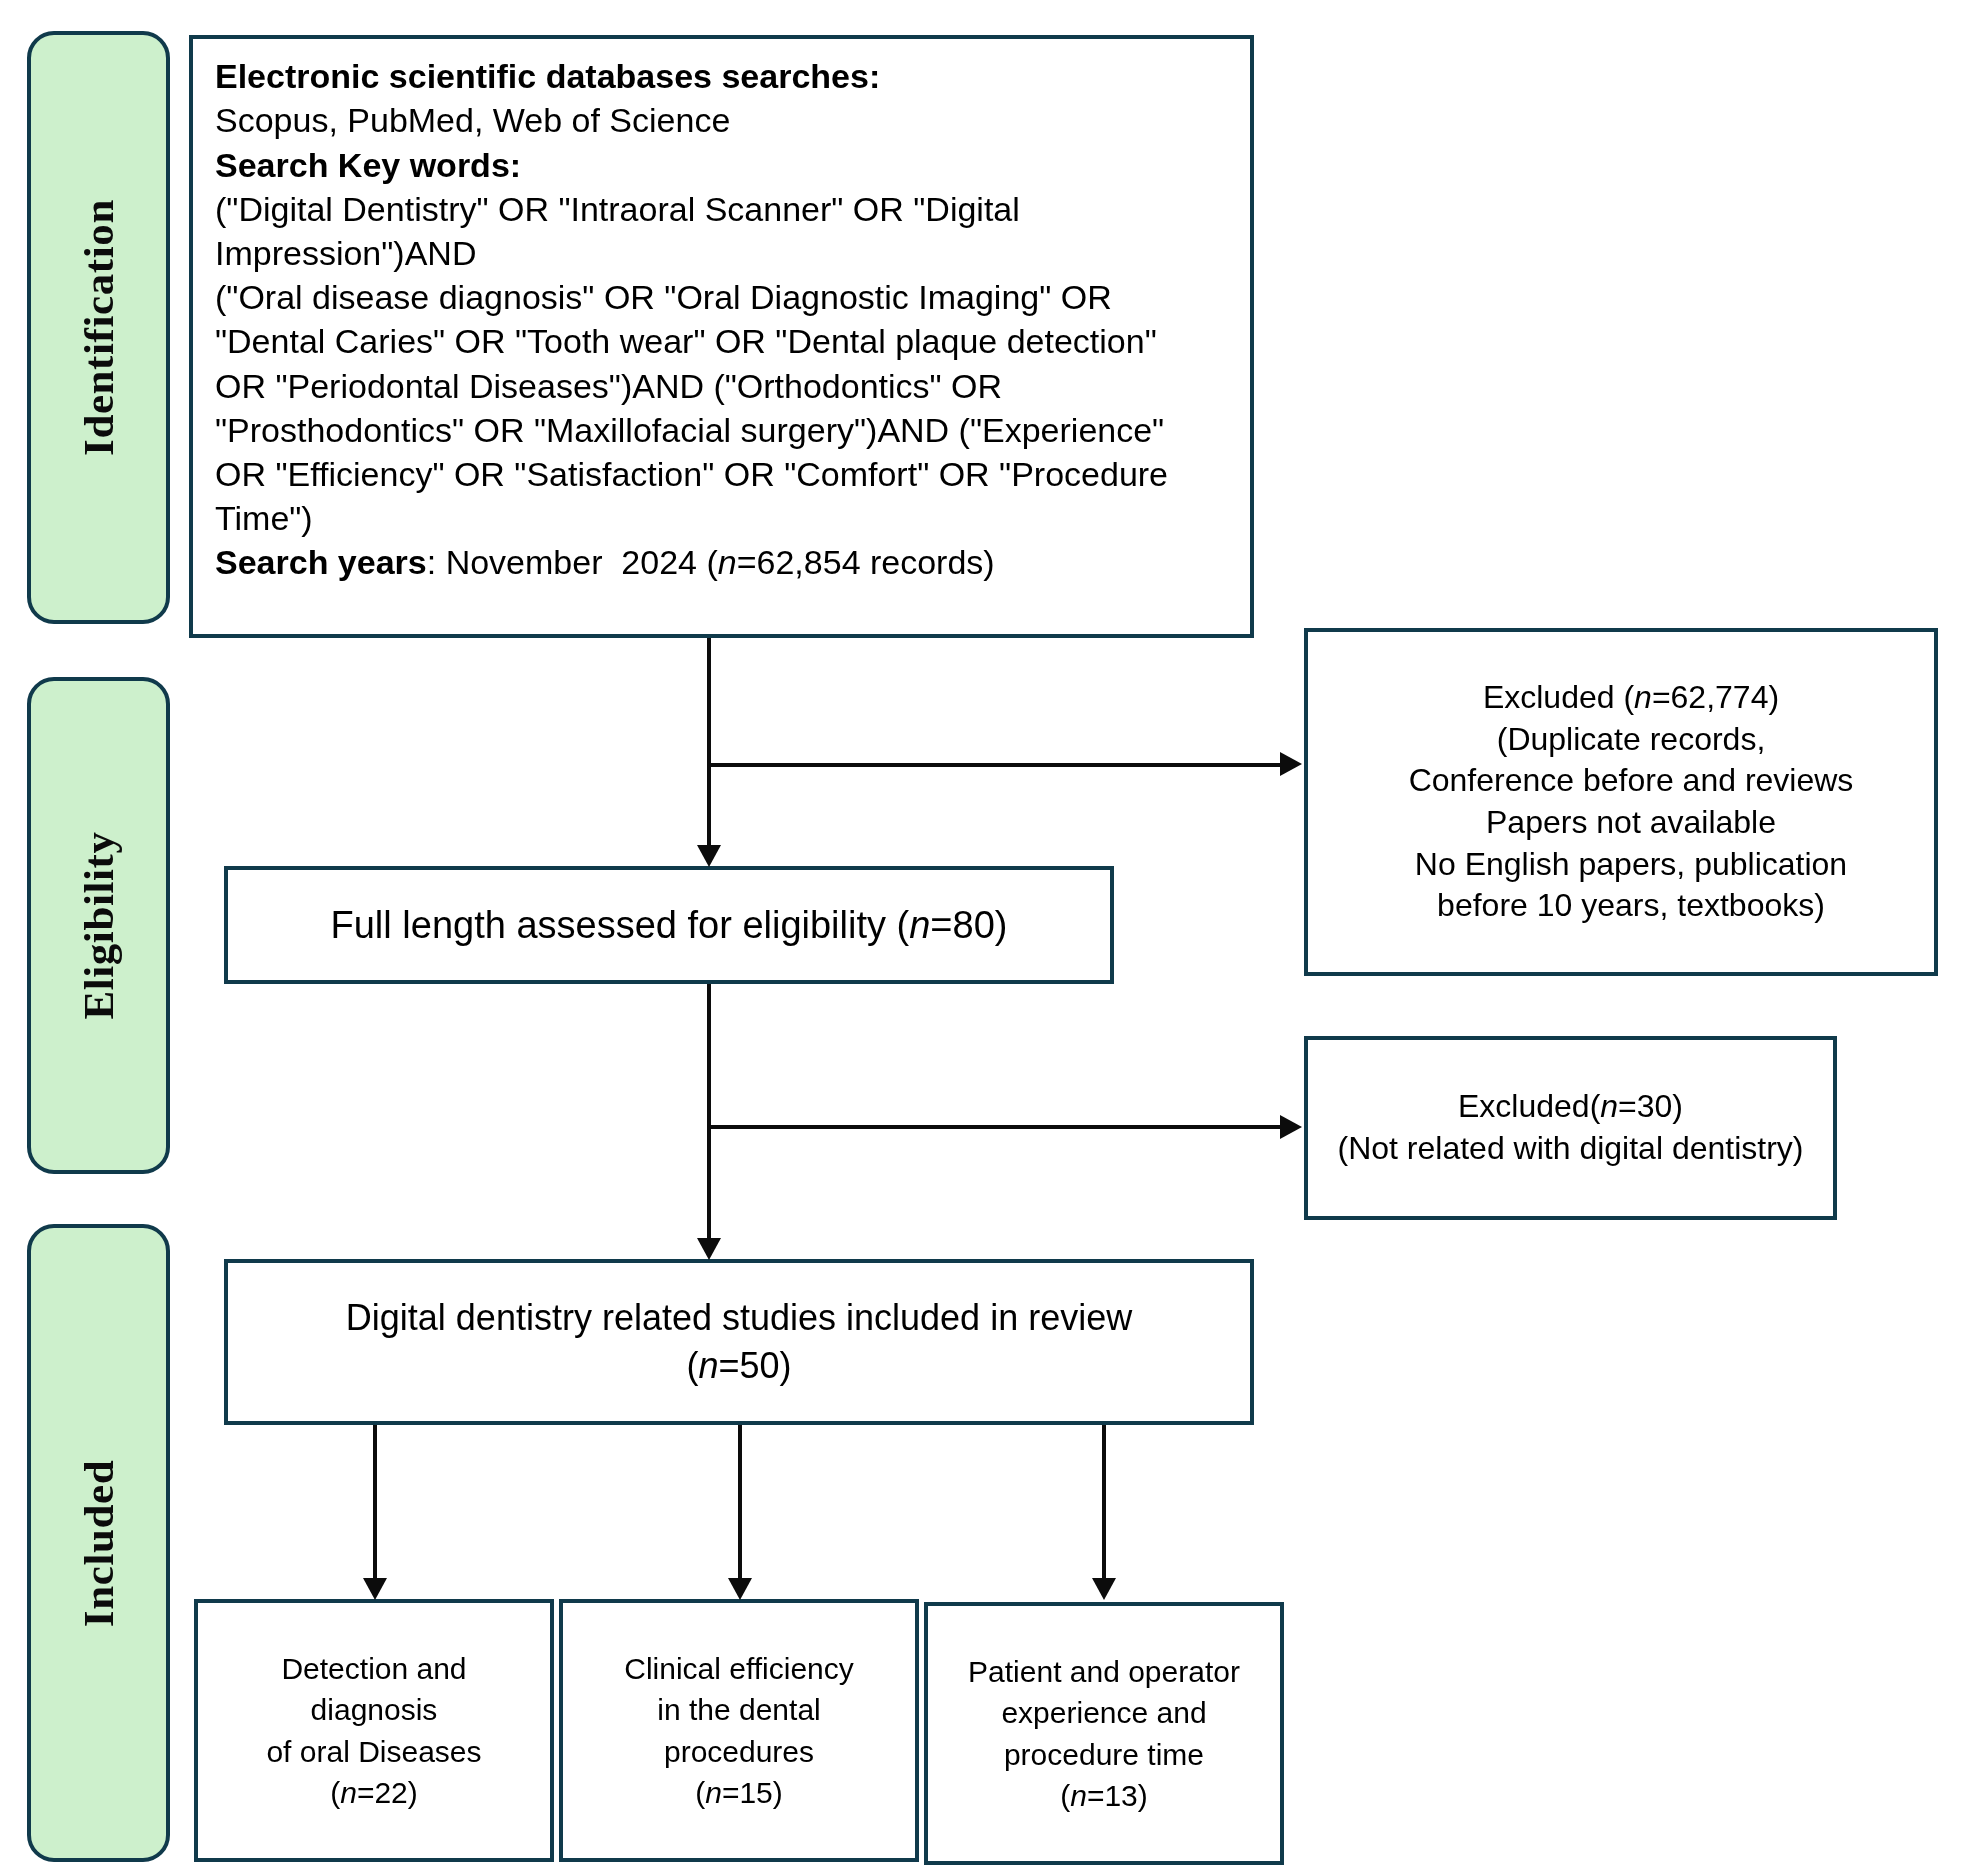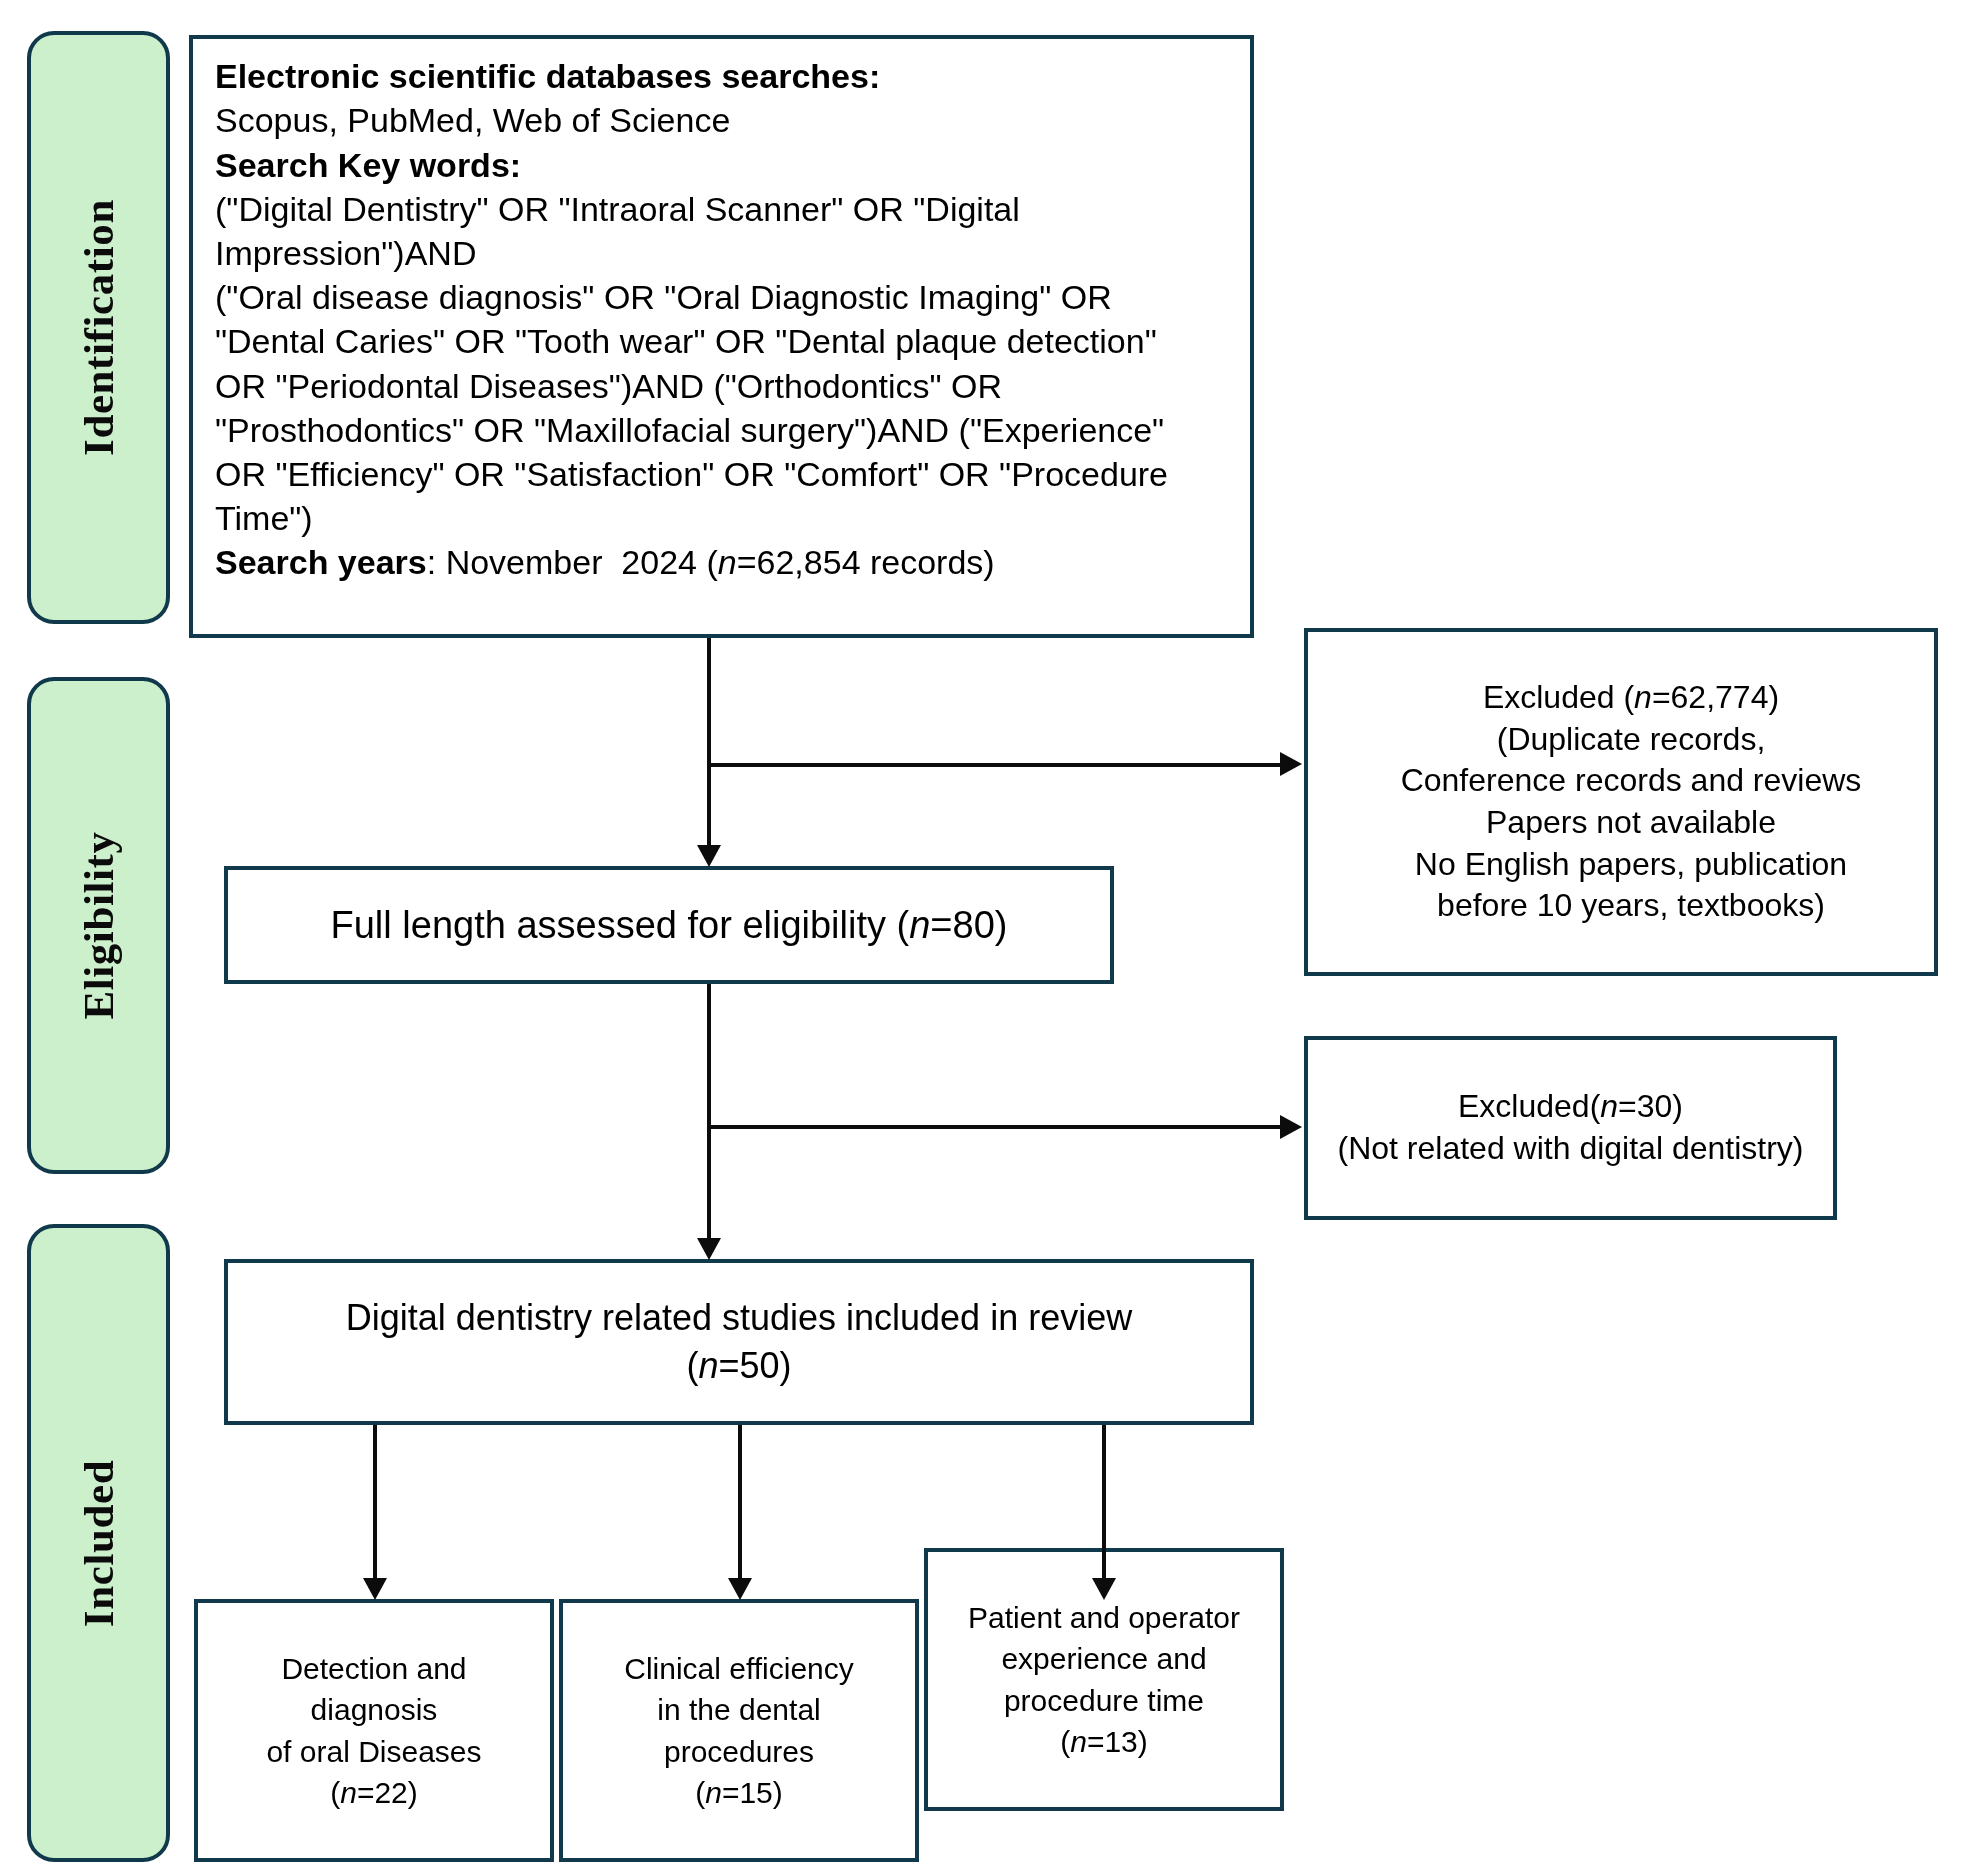--- a/index.html
+++ b/index.html
@@ -157,21 +157,21 @@
       <div class="search-line">OR "Efficiency" OR "Satisfaction" OR "Comfort" OR "Procedure</div>
       <div class="search-line">Time")</div>
       <div class="search-line"><span class="bold" style="font-weight:bold">Search years</span><span>: November  2024 (</span><span class="ital">n</span><span>=62,854 records)</span></div>
     </div>
   </div>
 
   <div class="flow-box centered" style="left:1304px; top:628px; width:634px; height:348px;padding-left:20px;">
     <div class="box-inner">
       <div class="excluded-text"><span>Excluded (</span><span class="ital">n</span><span>=62,774)</span></div>
       <div class="excluded-text">(Duplicate records,</div>
-      <div class="excluded-text">Conference records and reviews</div>
+      <div class="excluded-text">Conference before and reviews</div>
       <div class="excluded-text">Papers not available</div>
       <div class="excluded-text">No English papers, publication</div>
       <div class="excluded-text">before 10 years, textbooks)</div>
     </div>
   </div>
 
   <div class="flow-box centered" style="left:224px; top:866px; width:890px; height:118px;">
     <div class="box-inner">
       <div class="centered-text" style="font-size:38px"><span>Full length assessed for eligibility (</span><span class="ital">n</span><span>=80)</span></div>
     </div>
@@ -202,21 +202,21 @@
 
   <div class="flow-box centered" style="left:559px; top:1599px; width:360px; height:263px;">
     <div class="box-inner">
       <div class="leaf-text">Clinical efficiency</div>
       <div class="leaf-text">in the dental</div>
       <div class="leaf-text">procedures</div>
       <div class="leaf-text"><span>(</span><span class="ital">n</span><span>=15)</span></div>
     </div>
   </div>
 
-  <div class="flow-box centered" style="left:924px; top:1548px; width:360px; height:263px;">
+  <div class="flow-box centered" style="left:924px; top:1602px; width:360px; height:263px;">
     <div class="box-inner">
       <div class="leaf-text">Patient and operator</div>
       <div class="leaf-text">experience and</div>
       <div class="leaf-text">procedure time</div>
       <div class="leaf-text"><span>(</span><span class="ital">n</span><span>=13)</span></div>
     </div>
   </div>
 
   <div class="conn-v" style="left:707px; top:638px; height:207px;"></div>
   <div class="arrow-down" style="left:697px; top:845px;"></div>

